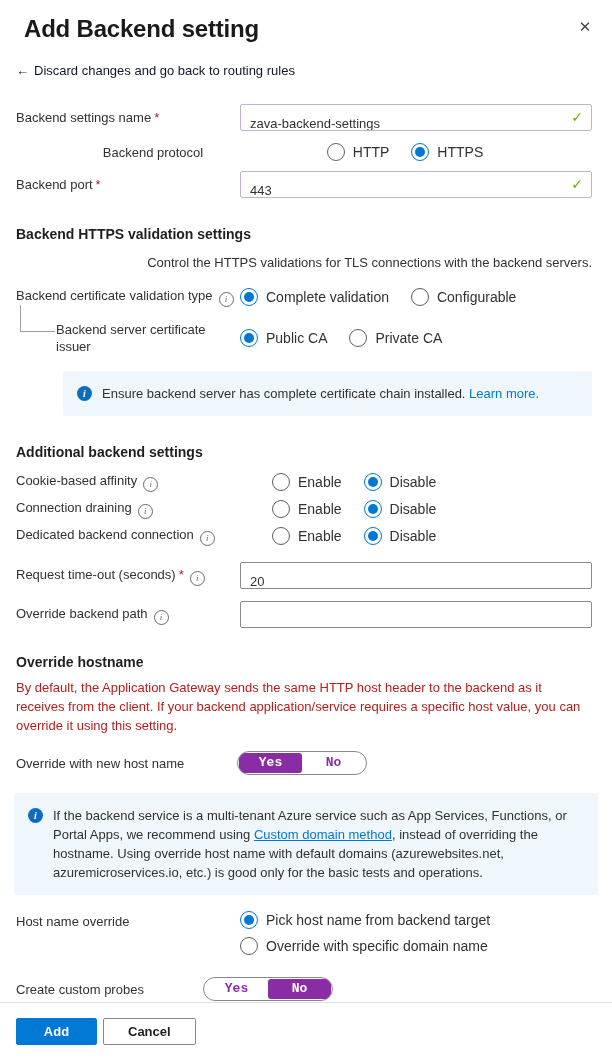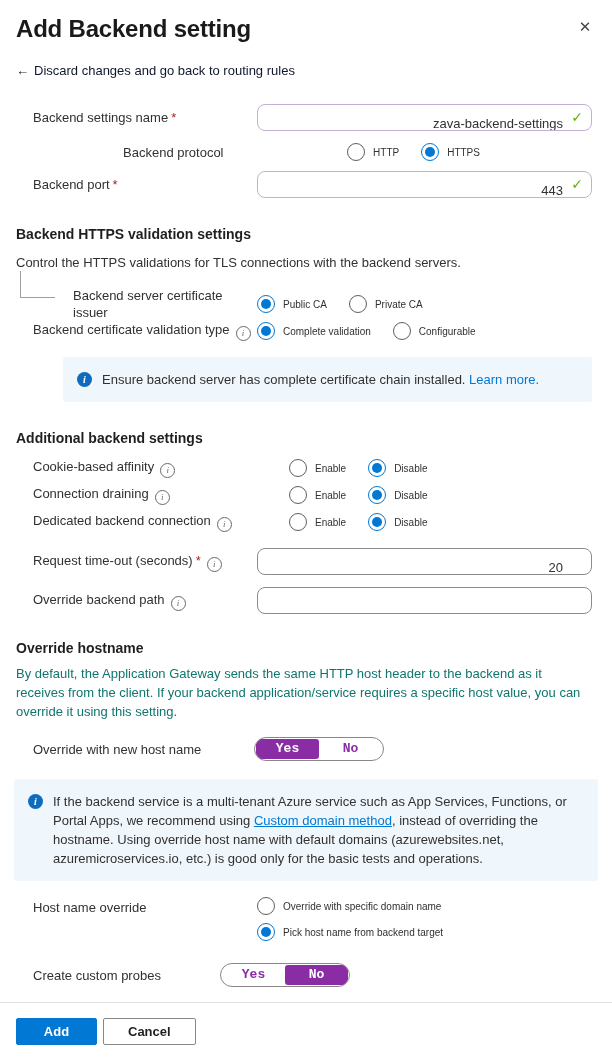--- a/index.html
+++ b/index.html
@@ -2,58 +2,58 @@
 <html><head>
 <meta charset="utf-8">
 <style>
   html,body{margin:0;padding:0;}
   body{
     width:612px;height:1058px;overflow:hidden;background:#fff;
     font-family:"Liberation Sans","DejaVu Sans",sans-serif;color:#323130;
     position:relative;font-size:13px;
   }
   .content{padding:15px 20px 0 16px;}
-  .title{font-size:24px;font-weight:600;color:#1b1a19;margin:0 0 20px 0;letter-spacing:-0.2px;}
+  .title{font-size:24px;font-weight:600;color:#1b1a19;margin:0 0 20px 8px;letter-spacing:-0.2px;}
   .xbtn{position:absolute;top:16px;right:16px;width:22px;height:22px;border:none;background:transparent;
     font-size:15px;color:#484644;cursor:pointer;line-height:22px;text-align:center;padding:0;font-weight:300;}
   .backlink{display:inline-block;color:#0f172a;text-decoration:none;font-size:13px;margin:0 0 26px 0;cursor:pointer;}
   .backlink .arr{margin-right:5px;}
   .f-row{display:flex;align-items:center;margin-bottom:12px;position:relative;}
-  .f-label{width:224px;flex:none;font-size:13px;color:#323130;line-height:17px;margin-left:17px;}
+  .f-label{width:224px;flex:none;font-size:13px;color:#323130;line-height:17px;}
   .f-label.w256{width:256px;}
   .f-label.w221{width:221px;}
   .f-label.w187{width:187px;}
   .req{color:#a4262c;margin-left:3px;}
   .ii{display:inline-block;width:13px;height:13px;border:1px solid #6b6966;border-radius:50%;
     font-size:9px;line-height:12px;text-align:center;color:#6b6966;margin-left:6px;vertical-align:-2px;
     font-family:"Liberation Serif",serif;font-style:italic;}
   .tbox{position:relative;flex:1;}
-  input.tb{width:100%;box-sizing:border-box;height:27px;border:1px solid #8d8b89;border-radius:8px;
-    padding:12px 28px 0 9px;font-size:13px;color:#323130;font-family:inherit;background:#fff;outline:none;text-align:right;}
+  input.tb{width:100%;box-sizing:border-box;height:27px;border:1px solid #8d8b89;border-radius:2px;
+    padding:12px 28px 0 9px;font-size:13px;color:#323130;font-family:inherit;background:#fff;outline:none;}
   input.tb.valid{border-color:#c2b1d2;}
   .chk{position:absolute;right:9px;top:5px;color:#5db300;font-size:14px;font-weight:700;pointer-events:none;}
   .ro{display:inline-flex;align-items:center;margin-right:22px;cursor:pointer;}
   .radio{width:18px;height:18px;box-sizing:border-box;border-radius:50%;border:1px solid #605e5c;background:#fff;
     display:inline-block;position:relative;flex:none;}
   .radio.on{border-color:#0078d4;}
   .radio.on::after{content:"";position:absolute;left:3px;top:3px;width:10px;height:10px;border-radius:50%;background:#0078d4;}
-  .ro .rl{margin-left:8px;font-size:10px;color:#323130;}
+  .ro .rl{margin-left:8px;font-size:14px;color:#323130;}
   .sec-h{font-size:14px;font-weight:700;color:#201f1e;margin:28px 0 12px 0;}
-  .sec-d{font-size:13px;color:#323130;margin:0 0 16px 0;line-height:17px;}
+  .sec-d{font-size:13px;color:#323130;margin:0 0 16px 0;line-height:17px;text-align:right;}
   .banner{background:#eff6fc;border-radius:2px;display:flex;gap:10px;padding:13px 14px;line-height:19px;color:#323130;}
   .banner.b1{margin:16px 0 0 47px;}
   .banner.b2{margin:18px -6px 0 -2px;}
   .b-icon{width:15px;height:15px;flex:none;border-radius:50%;background:#0f6cbd;color:#fff;font-size:10px;
     font-weight:700;line-height:15px;text-align:center;margin-top:2px;font-family:"Liberation Serif",serif;font-style:italic;}
   .blink{color:#0078d4;text-decoration:none;cursor:pointer;}
   .blink.u{text-decoration:underline;}
   .connector{position:absolute;left:4px;top:-16px;width:34px;height:26px;
     border-left:1px solid #a19f9d;border-bottom:1px solid #a19f9d;}
   .ind{padding-left:40px;box-sizing:border-box;}
-  .para{font-size:13px;line-height:19px;color:#0f766e;margin:0 0 16px 0;max-width:580px;}
+  .para{font-size:13px;line-height:19px;color:#b91c1c;margin:0 0 16px 0;max-width:580px;}
   .pill{display:inline-flex;width:130px;height:24px;box-sizing:border-box;border:1px solid #8a8886;border-radius:13px;
     background:#fff;overflow:hidden;padding:1px;}
   .seg{flex:1;border-radius:3px;font-size:13px;font-weight:700;color:#8a2da5;display:flex;
     align-items:center;justify-content:center;cursor:pointer;line-height:20px;font-family:Liberation Mono, monospace;}
   .seg.on{background:#8a2da5;color:#fff;}
   .stack{display:flex;flex-direction:column;gap:8px;}
   .footer{position:absolute;left:0;right:0;top:1002px;bottom:0;border-top:1px solid #e1dfdd;
     padding:15px 16px 16px 16px;display:flex;gap:6px;}
   .btn{height:27px;border-radius:2px;font-size:13px;font-weight:600;cursor:pointer;font-family:inherit;padding:0 24px;}
   .btn-add{background:#0078d4;border:1px solid #0078d4;color:#fff;min-width:81px;}
@@ -102,42 +102,42 @@
     <span class="tbox">
       <input class="tb valid" type="text" value="443" style="">
       <span class="chk">✓</span>
     </span>
   </div>
 
   
   <h2 class="sec-h">Backend HTTPS validation settings</h2>
   <p class="sec-d">Control the HTTPS validations for TLS connections with the backend servers.</p>
 
+  <div class="f-row" style="margin-bottom:14px;">
+    <span class="f-label"><span>Backend certificate validation type</span><span class="ii">i</span></span>
+    <label class="ro">
+        <span class="radio on"></span>
+        <span class="rl">Complete validation</span>
+      </label>
+    <label class="ro">
+        <span class="radio"></span>
+        <span class="rl">Configurable</span>
+      </label>
+  </div>
+
   <div class="f-row" style="margin-bottom:0;">
     <span class="connector"></span>
     <span class="f-label ind">Backend server certificate issuer</span>
     <label class="ro">
         <span class="radio on"></span>
         <span class="rl">Public CA</span>
       </label>
     <label class="ro">
         <span class="radio"></span>
         <span class="rl">Private CA</span>
-      </label>
-  </div>
-
-  <div class="f-row" style="margin-bottom:14px;">
-    <span class="f-label"><span>Backend certificate validation type</span><span class="ii">i</span></span>
-    <label class="ro">
-        <span class="radio on"></span>
-        <span class="rl">Complete validation</span>
-      </label>
-    <label class="ro">
-        <span class="radio"></span>
-        <span class="rl">Configurable</span>
       </label>
   </div>
 
   <div class="banner b1">
     <span class="b-icon">i</span>
     <span><span>Ensure backend server has complete certificate chain installed.</span> <a class="blink">Learn more.</a></span>
   </div>
 
   
   <h2 class="sec-h">Additional backend settings</h2>
@@ -206,26 +206,26 @@
 
   <div class="banner b2">
     <span class="b-icon">i</span>
     <span><span>If the backend service is a multi-tenant Azure service such as App Services, Functions, or Portal Apps, we recommend using </span><a class="blink u">Custom domain method</a><span>, instead of overriding the hostname. Using override host name with default domains (azurewebsites.net, azuremicroservices.io, etc.) is good only for the basic tests and operations.</span></span>
   </div>
 
   <div class="f-row mt16" style="align-items:flex-start;margin-bottom:0;">
     <span class="f-label" style="padding-top:2px;">Host name override</span>
     <span class="stack">
       <label class="ro">
+          <span class="radio on"></span>
+          <span class="rl">Pick host name from backend target</span>
+        </label>
+      <label class="ro">
           <span class="radio"></span>
           <span class="rl">Override with specific domain name</span>
-        </label>
-      <label class="ro">
-          <span class="radio on"></span>
-          <span class="rl">Pick host name from backend target</span>
         </label>
     </span>
   </div>
 
   <div class="f-row mt22">
     <span class="f-label w187">Create custom probes</span>
     <span class="pill">
       <span class="seg">Yes</span>
       <span class="seg on">No</span>
     </span>

